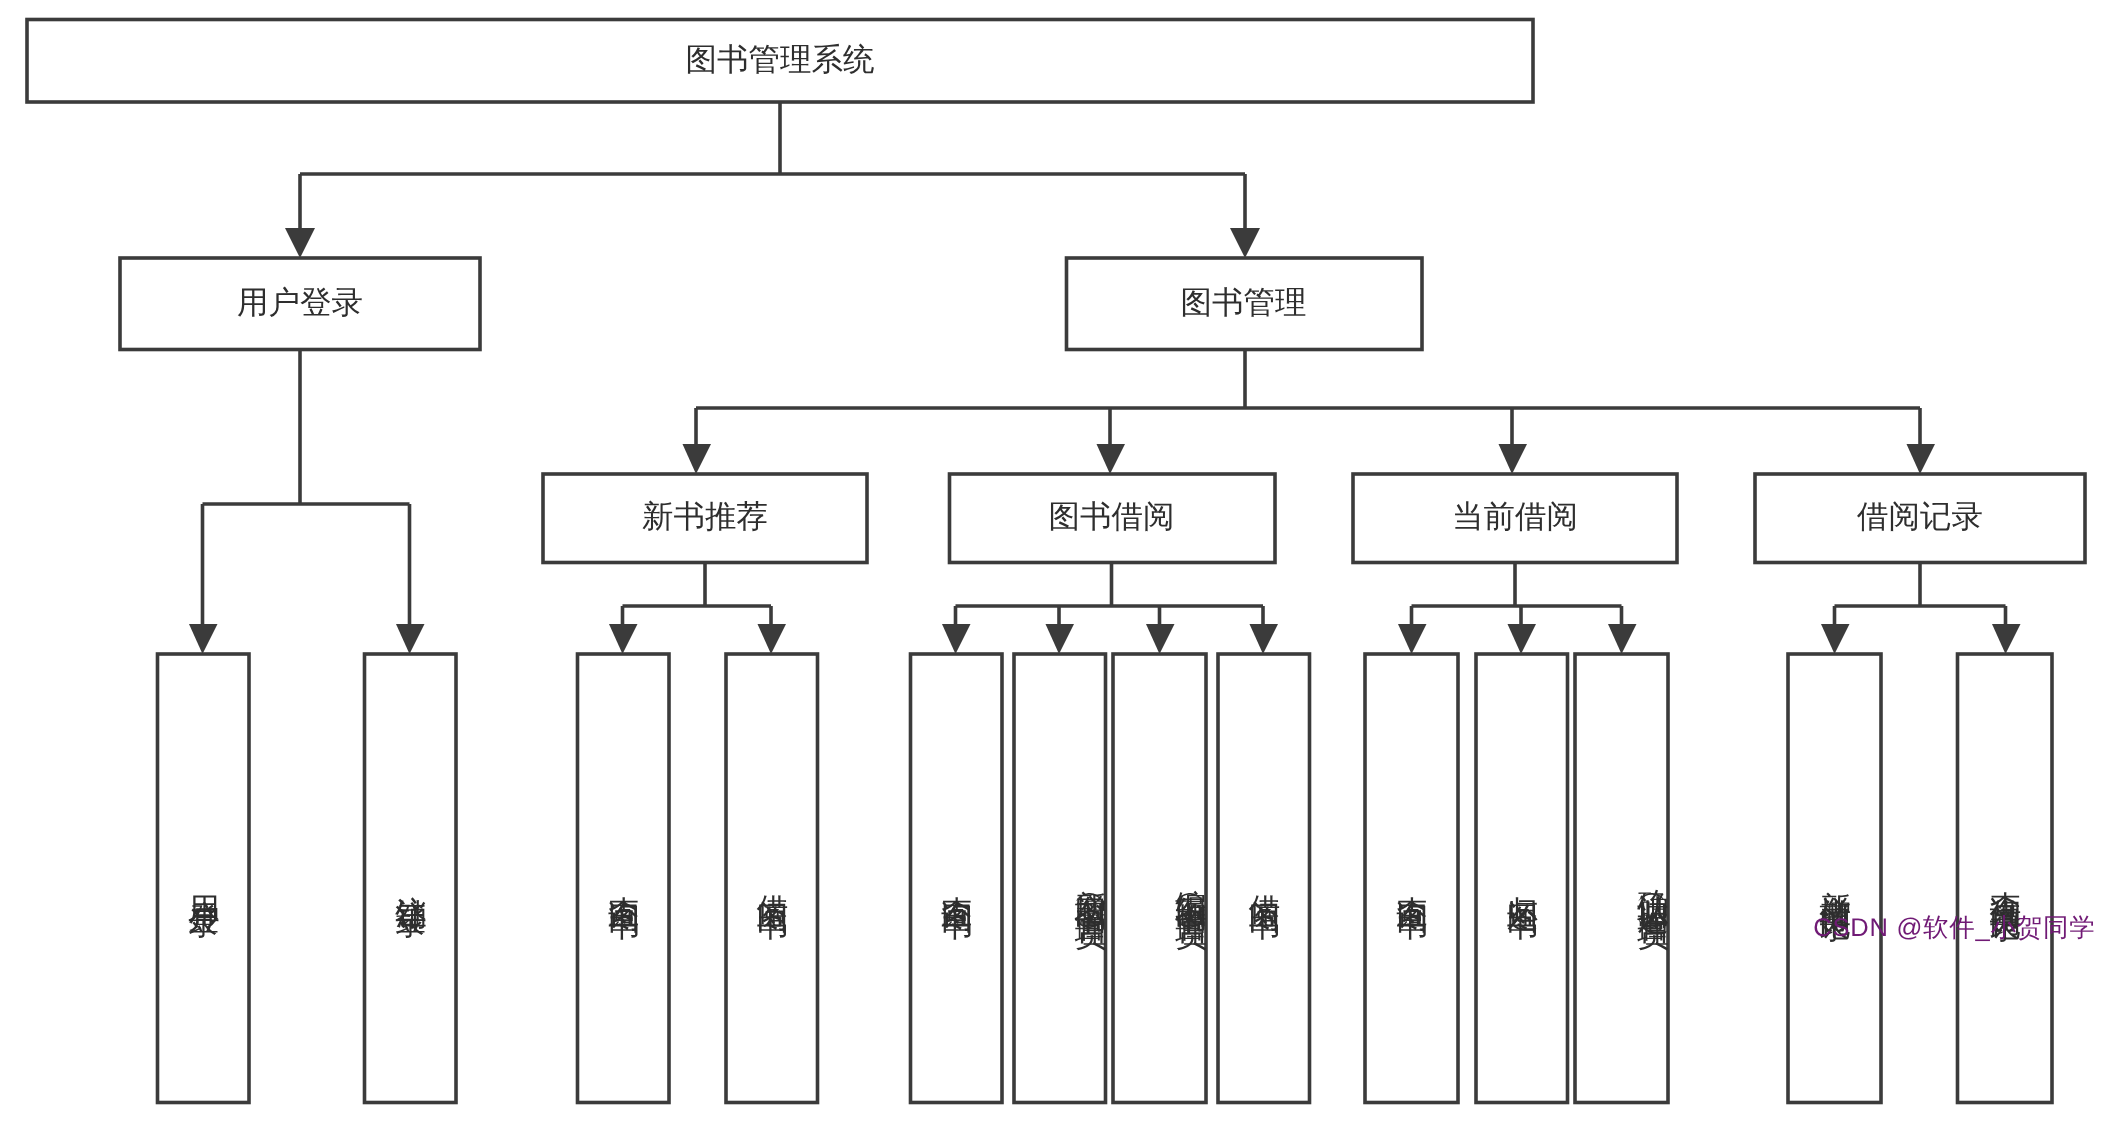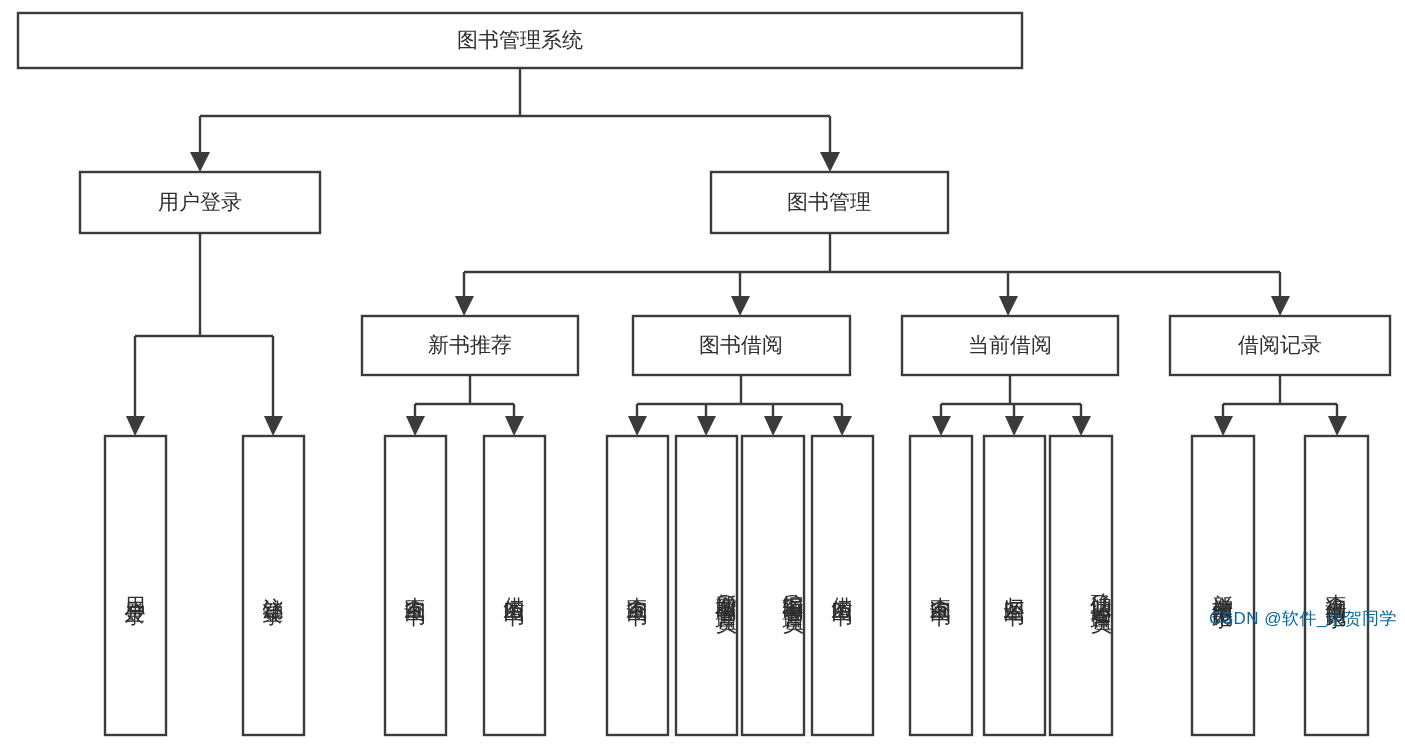--- a/index.html
+++ b/index.html
@@ -74,21 +74,21 @@
     text-align: center;
     pointer-events: none;
     user-select: none;
   }
   .watermark {
     position: absolute;
     right: 8px;
     bottom: 6px;
     font-family: "Liberation Sans", "DejaVu Sans", sans-serif;
     font-size: 17px;
-    color: #0369a1;
+    color: #701a75;
     letter-spacing: 0.5px;
     user-select: none;
   }
 </style>
 </head>
 <body>
 
 <div id="diagram-root">
 
   <svg id="diagram-svg" viewBox="0 0 1405 747" xmlns="http://www.w3.org/2000/svg">

